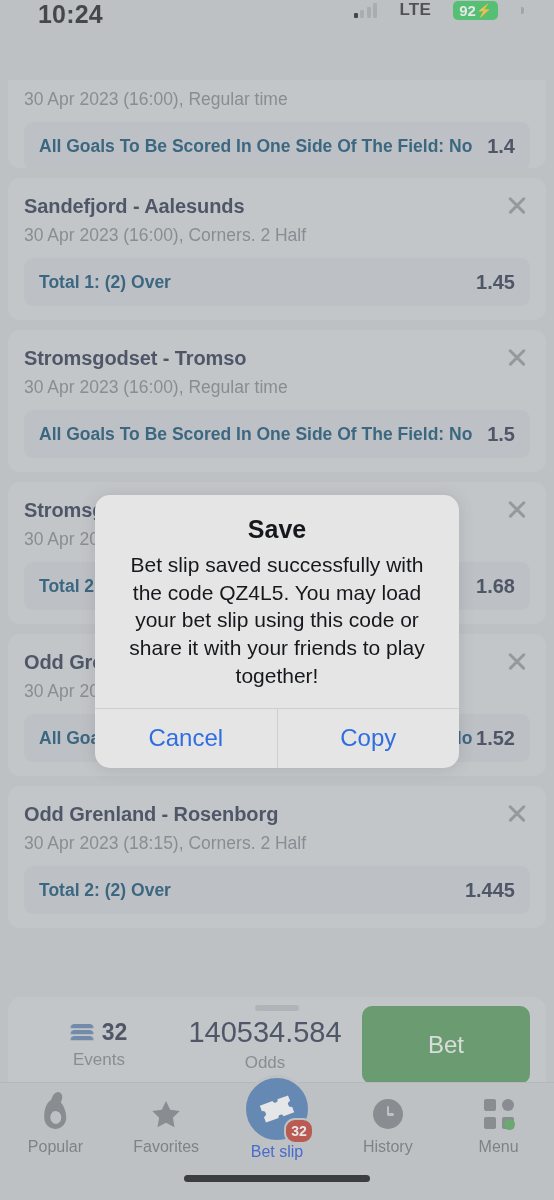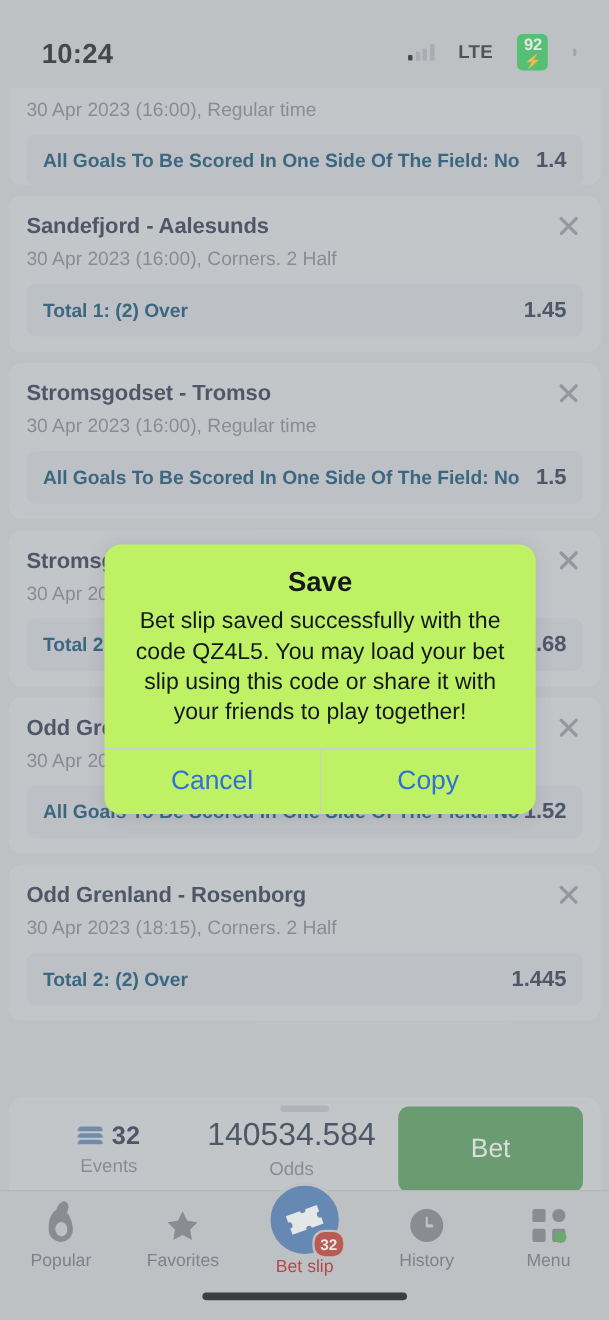--- a/index.html
+++ b/index.html
@@ -10,35 +10,35 @@
     position:relative;
     overflow:hidden;
     -webkit-font-smoothing:antialiased;
   }
 
   
   #app-layer { position:absolute; inset:0; }
 
   
   .status-bar {
-    height:64px; display:flex; align-items:flex-end;
+    height:64px; display:flex; align-items:flex-start;
     justify-content:space-between; padding:0 30px 0 38px;
   }
   .status-time { font-size:25px; font-weight:bold; color:#1c1c1e; letter-spacing:.2px; }
   .status-right { display:flex; align-items:center; gap:22px; }
   .sig-bars { display:flex; align-items:flex-end; gap:2.5px; height:15px; }
   .sig-bars i { width:4px; border-radius:1px; background:#a9acb0; display:block; }
   .sig-bars i.on { background:#1c1c1e; }
   .sig-bars i:nth-child(1){height:5px;} .sig-bars i:nth-child(2){height:8px;}
   .sig-bars i:nth-child(3){height:11px;} .sig-bars i:nth-child(4){height:15px;}
   .lte-label { font-size:17px; font-weight:bold; color:#2c2c2e; letter-spacing:.3px; }
   .battery {
     background:#32c85a; color:#fff; font-size:15px; font-weight:bold;
     border-radius:5px; padding:2px 5px 2px 6px; display:flex;
-    align-items:center; gap:1px; line-height:1;flex-direction:column;
+    align-items:center; gap:1px; line-height:1;
   }
   .battery .bolt { font-size:13px; }
   .batt-cap { width:3px; height:7px; background:#9ea3a8; border-radius:0 2px 2px 0; margin-left:1px; }
 
   
   .app-header {
     height:62px; display:flex; align-items:center;
     justify-content:center; position:relative; padding:0 24px;
   }
   .header-title {
@@ -121,21 +121,21 @@
   }
 
   
   .tab-bar {
     position:absolute; left:0; right:0; bottom:0; height:118px;
     background:#c7cacd; border-top:1px solid #b9bcc0;
     display:flex; align-items:flex-start; padding-top:14px;
   }
   .tab { flex:1; display:flex; flex-direction:column; align-items:center; gap:7px; position:relative; }
   .tab-label { font-size:16px; color:#6d7178; }
-  .tab.active .tab-label { color:#b91c1c; }
+  .tab.active .tab-label { color:#1d4ed8; }
   .tab-ico { height:34px; display:flex; align-items:center; justify-content:center; }
 
   .flame { width:22px; height:30px; background:#7b7f85;
            border-radius:50% 50% 50% 50%/ 62% 62% 38% 38%;
            transform:rotate(-4deg); position:relative; }
   .flame:before { content:""; position:absolute; top:-7px; left:9px; width:10px; height:14px;
            background:#7b7f85; border-radius:50% 50% 40% 40%; transform:rotate(28deg); }
   .flame:after { content:""; position:absolute; bottom:5px; left:6px; width:11px; height:13px;
            background:#c7cacd; border-radius:50%; }
 
@@ -167,22 +167,22 @@
   }
   .tab.betslip .tab-label { margin-top:46px; }
   .home-indicator {
     position:absolute; bottom:18px; left:50%; transform:translateX(-50%);
     width:186px; height:7px; border-radius:4px; background:#0d0d0f;
   }
 
   
   .modal-scrim { position:absolute; inset:0; background:rgba(170,173,177,.30); }
   .alert {
-    position:absolute; left:95px; top:495px; width:392px;
-    background:#bef264; border-radius:15px; overflow:hidden;
+    position:absolute; left:95px; top:495px; width:364px;
+    background:#e5e5e5; border-radius:15px; overflow:hidden;
     box-shadow:0 1px 16px rgba(60,65,75,.16);
   }
   .alert-body { padding:20px 22px 18px; text-align:center; }
   .alert-title { font-size:25px; font-weight:bold; color:#16181c; }
   .alert-msg { font-size:21px; color:#16181c; line-height:1.32; margin-top:7px; }
   .alert-actions { display:flex; border-top:1px solid #ccced1; height:60px; }
   .alert-btn {
     flex:1; display:flex; align-items:center; justify-content:center;
     font-size:24px; color:#2f6ee0;
   }

